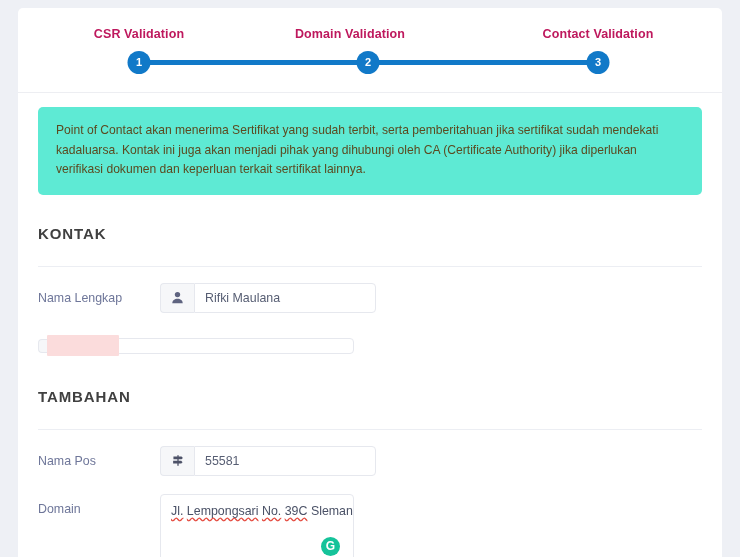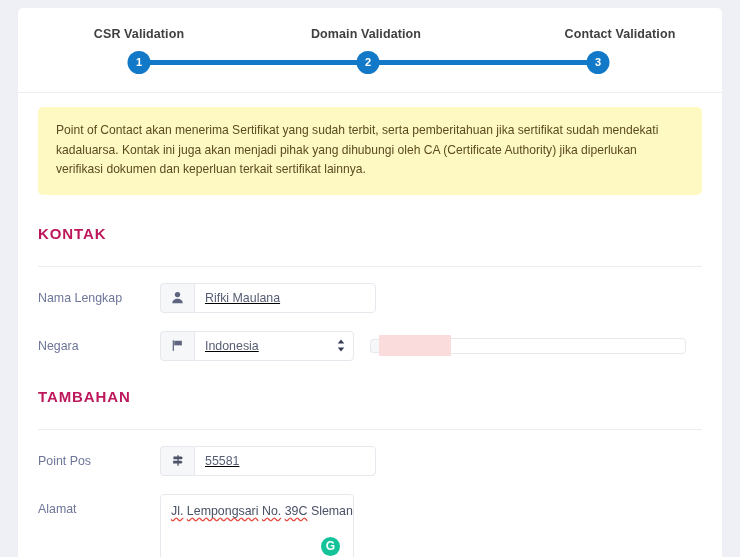--- a/index.html
+++ b/index.html
@@ -20,21 +20,21 @@
     border-radius: 5px;
   }
 
   
   .stepper { position: relative; height: 84px; }
   .step-labels { position: relative; height: 30px; }
   .step-label {
     position: absolute; top: 19px;
     transform: translateX(-50%);
     font-size: 12.5px; font-weight: bold;
-    color: #404040;
+    color: #be185d;
     white-space: nowrap;
     letter-spacing: .1px;
   }
   .track {
     position: absolute;
     top: 52px; left: 121px; right: 121px;
     height: 5px; background: #1179c8;
   }
   .dot {
     position: absolute; top: 43px;
@@ -43,48 +43,48 @@
     transform: translateX(-50%);
     color: #fff; font-size: 11px; font-weight: bold;
     line-height: 23px; text-align: center;
   }
   .card-sep { height: 1px; background: #edeef2; margin: 0; }
 
   
   .card-body { padding: 14px 20px 22px 20px; }
 
   .alert {
-    background: #fef9c3;
+    background: #5eead4;
     border-radius: 5px;
     padding: 14px 18px 15px 18px;
     color: #5b4a20;
     font-size: 12.1px;
     line-height: 19.5px;
     margin-bottom: 26px;
   }
 
   .section-title {
     font-size: 15px;
     font-weight: bold;
-    color: #be185d;
+    color: #404040;
     letter-spacing: .9px;
     padding: 4px 0 24px 0;
   }
   .hr { height: 1px; background: #eceef3; margin-bottom: 7px; }
 
   
   .row { display: flex; align-items: flex-start; padding: 9px 0 9px 0; }
   .col { display: flex; align-items: flex-start; width: 50%; }
   .lbl {
     width: 122px; flex: none;
     font-size: 12.4px; color: #6e7699;
     padding-top: 7px;
     line-height: 16px;
   }
-  .ctl { flex: 1 1 auto; padding-right: 16px; text-decoration: underline; }
+  .ctl { flex: 1 1 auto; padding-right: 16px; }
 
   .ig { display: flex; height: 30px; }
   .ig .addon {
     width: 34px; flex: none;
     background: #f6f7f9;
     border: 1px solid #e6e8ee;
     border-right: none;
     border-radius: 4px 0 0 4px;
     display: flex; align-items: center; justify-content: center;
     color: #5f6480;
@@ -159,22 +159,22 @@
   .btns { display: flex; justify-content: center; gap: 9px; padding-top: 18px; }
 </style>
 </head>
 <body>
 
 <div class="card">
 
   <div class="stepper">
     <div class="step-labels">
       <div class="step-label" style="left:121px">CSR Validation</div>
-      <div class="step-label" style="left:348px">Domain Validation</div>
-      <div class="step-label" style="left:602px">Contact Validation</div>
+      <div class="step-label" style="left:332px">Domain Validation</div>
+      <div class="step-label" style="left:580px">Contact Validation</div>
     </div>
     <div class="track"></div>
     <div class="dot" style="left:121px">1</div>
     <div class="dot" style="left:350px">2</div>
     <div class="dot" style="left:580px">3</div>
   </div>
   <div class="card-sep"></div>
 
   <div class="card-body">
 
@@ -195,78 +195,54 @@
               </svg>
             </div>
             <input class="fld" type="text" value="Rifki Maulana" style="">
           </div>
         </div>
       </div>
     </div>
 
     <div class="row">
       <div class="col">
-        <div class="lbl">Negara</div>
-        <div class="ctl">
-          <div class="ig">
-            <div class="addon">
-              <svg width="13" height="13" viewBox="0 0 16 16" fill="#5f6480">
-                <rect x="2.1" y="1.6" width="1.5" height="13"></rect>
-                <path d="M4 2.2h9.4v5.6H4z"></path>
-              </svg>
-            </div>
-            <div class="selwrap">
-              <select class="fld">
-                <option>Indonesia</option>
-              </select>
-              <span class="caret">
-                <svg width="8" height="13" viewBox="0 0 8 13" fill="#333a52">
-                  <path d="M4 0.5 L7.2 4.4 H0.8 Z"></path>
-                  <path d="M4 12.5 L0.8 8.6 H7.2 Z"></path>
-                </svg>
-              </span>
-            </div>
-          </div>
-        </div>
-      </div>
-      <div class="col">
         <div class="ctl">
           <div class="ig redact">
             <div class="addon cc">62</div>
             <input class="fld" type="text" value="" style="">
             <div class="bar" style="width:72px"></div>
           </div>
         </div>
       </div>
     </div>
 
     <div class="section-title" style="padding-top:18px">TAMBAHAN</div>
     <div class="hr"></div>
 
     <div class="row">
       <div class="col">
-        <div class="lbl">Point Pos</div>
+        <div class="lbl">Nama Pos</div>
         <div class="ctl">
           <div class="ig">
             <div class="addon">
               <svg width="14" height="13" viewBox="0 0 16 16" fill="#4d5268">
                 <rect x="7.2" y="1.5" width="1.6" height="13"></rect>
                 <path d="M2.4 3.2h10l1.6 1.6-1.6 1.6h-10z"></path>
                 <path d="M3.6 8.4h10l1.6 1.6-1.6 1.6h-10z" transform="translate(-1.6 0)"></path>
               </svg>
             </div>
             <input class="fld" type="text" value="55581" style="">
           </div>
         </div>
       </div>
     </div>
 
     <div class="row">
       <div class="col">
-        <div class="lbl">Alamat</div>
+        <div class="lbl">Domain</div>
         <div class="ctl">
           <div class="ta-wrap">
             <textarea class="ta" spellcheck="false" style="color: transparent; caret-color: rgb(74, 81, 102);">Jl. Lempongsari No. 39C Sleman</textarea>
             <div class="squig">
               <u>Jl.</u> <u>Lempongsari</u> <u>No.</u> <u>39C</u> Sleman
             </div>
             <div class="gbadge">G</div>
             <svg class="resz" viewBox="0 0 10 10">
               <path d="M9 3 L3 9 M9 6 L6 9" stroke="#b9bdc9" stroke-width="1" fill="none"></path>
             </svg>

